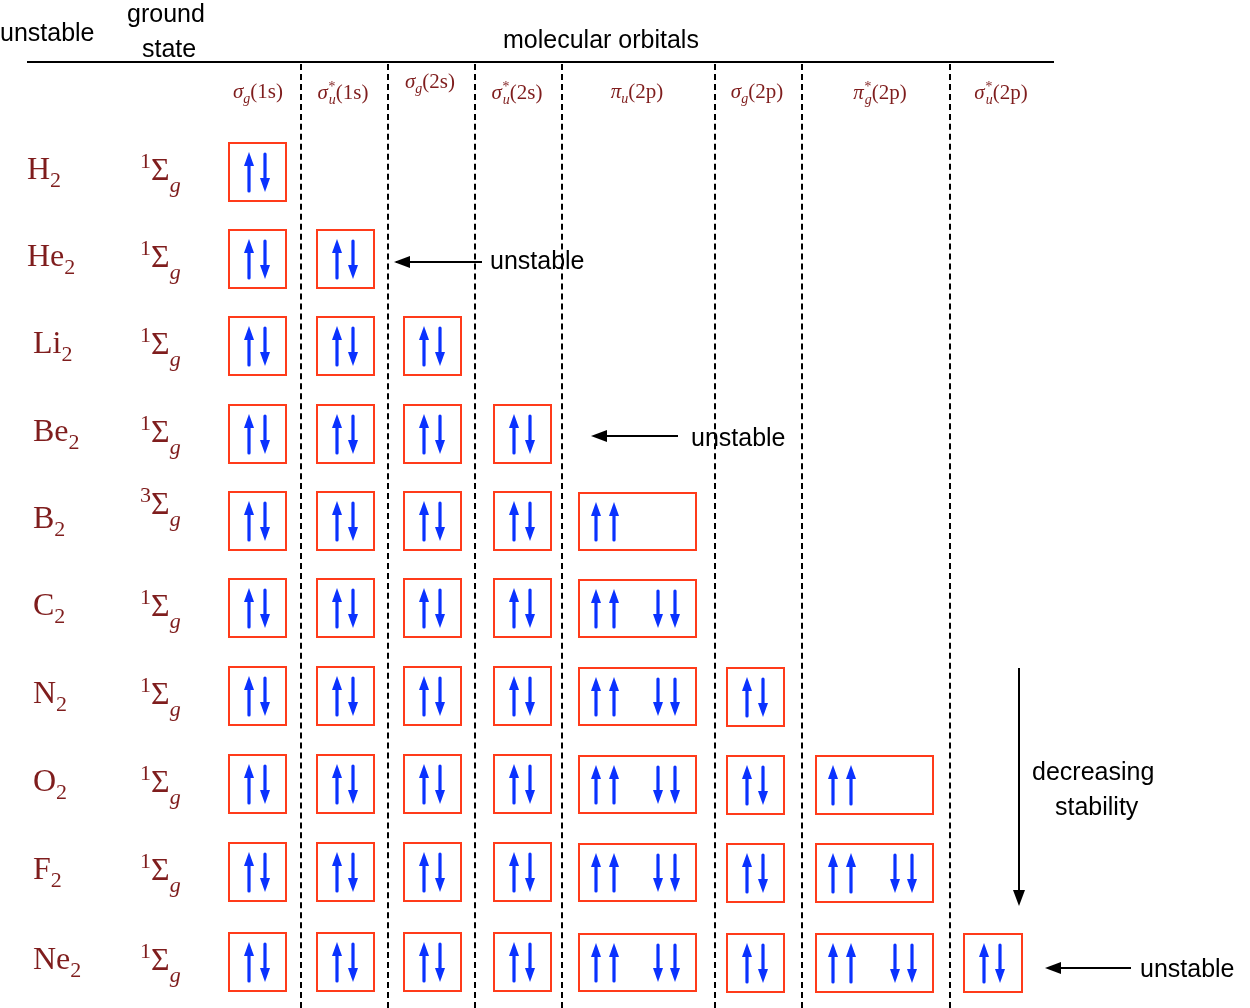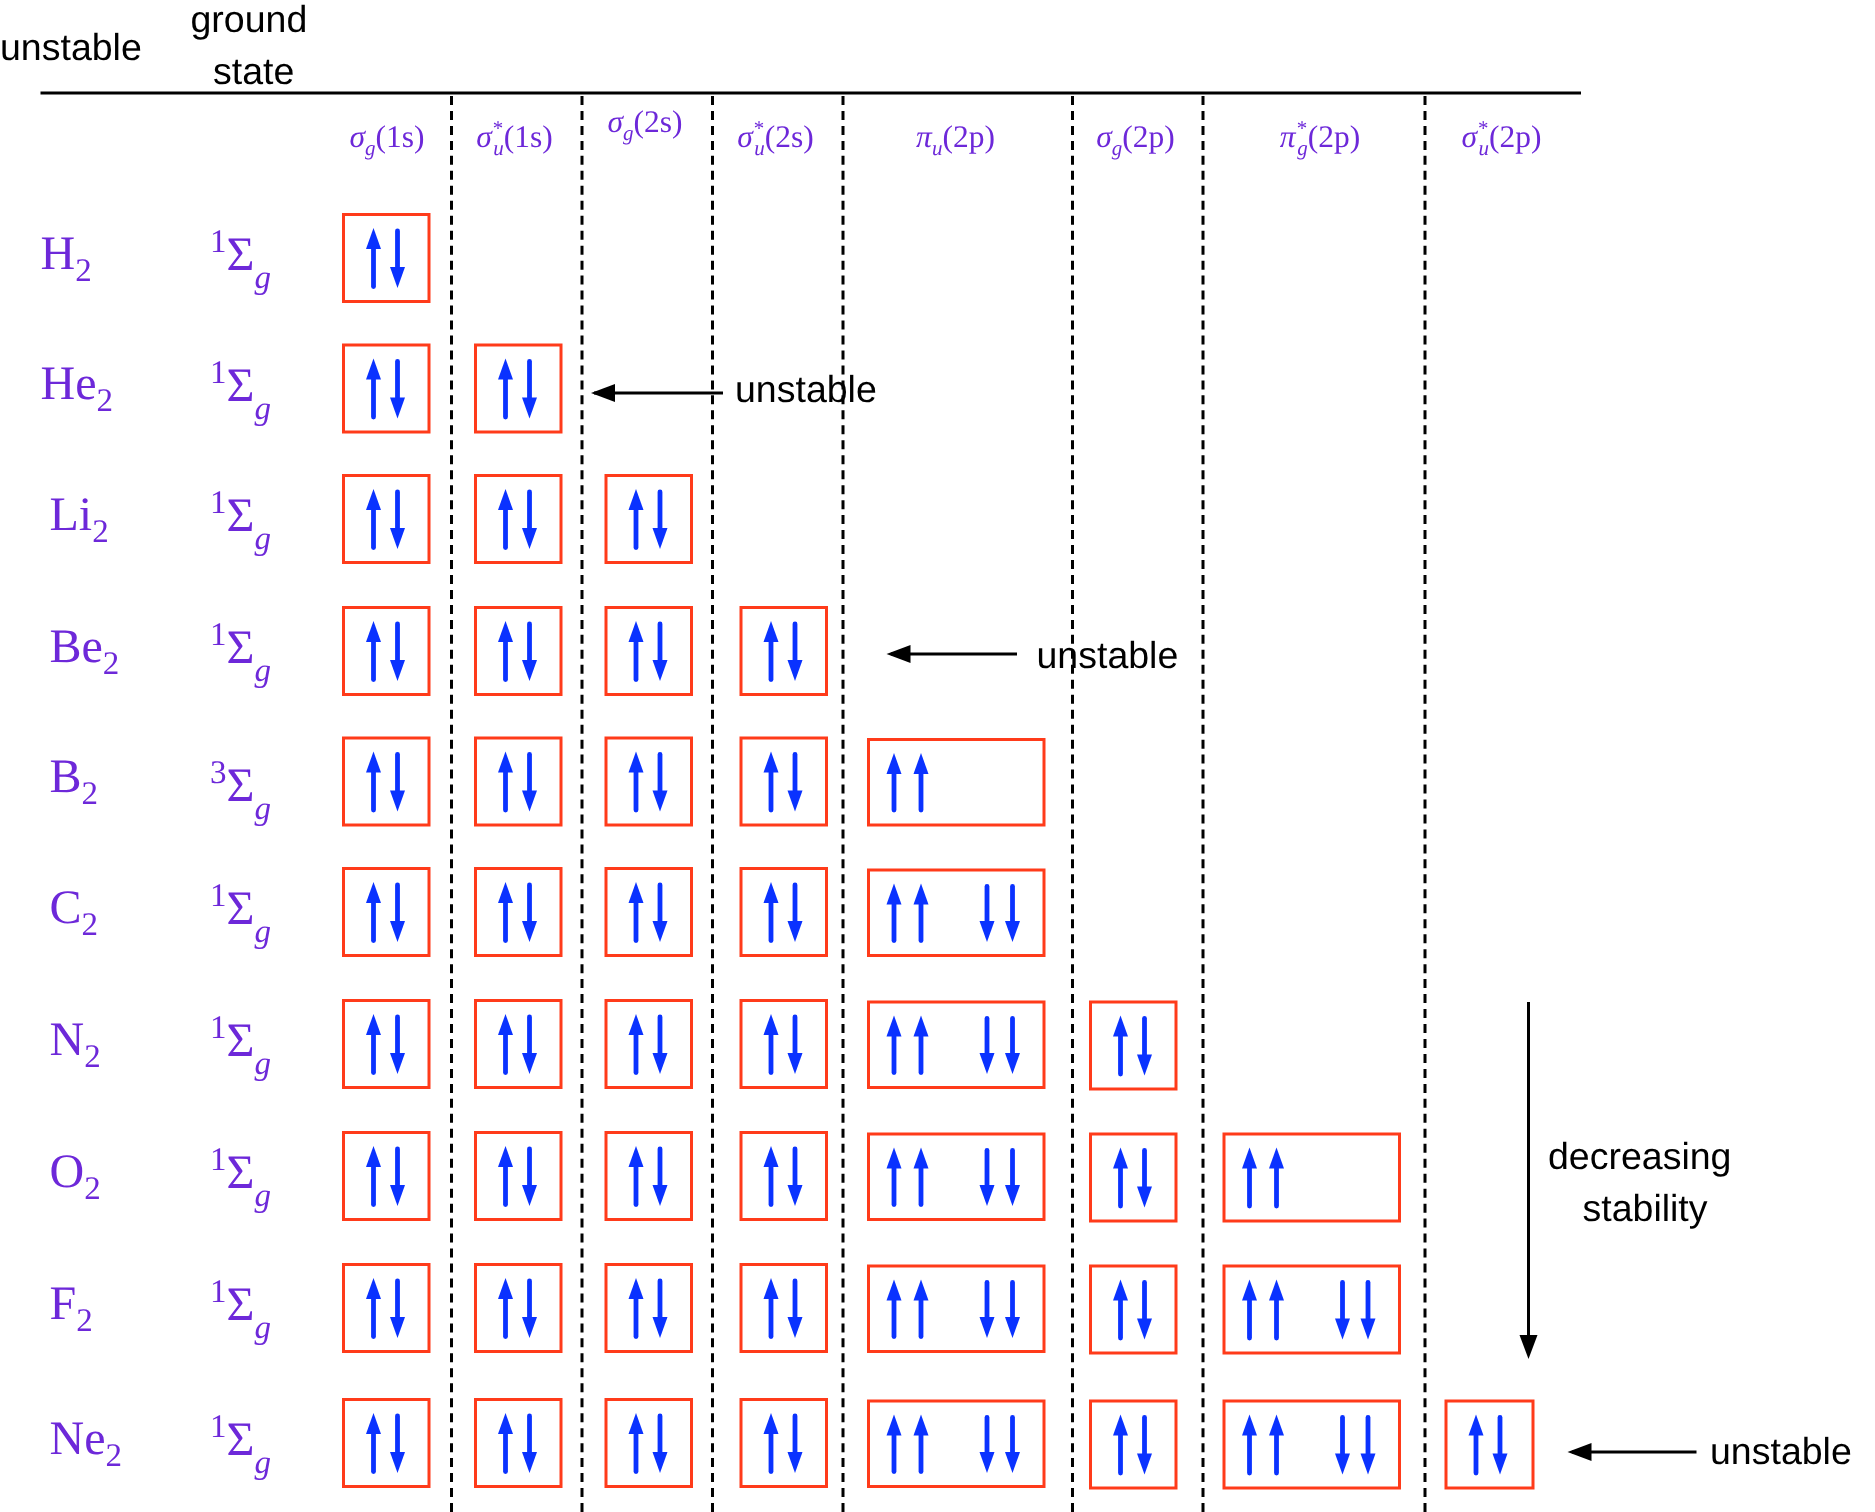--- a/index.html
+++ b/index.html
@@ -1,19 +1,19 @@
 <!DOCTYPE html>
 <html><head>
   <meta charset="utf-8">
   <style>
     html, body { margin: 0; padding: 0; background: #ffffff; }
     body { width: 1250px; height: 1008px; position: relative; overflow: hidden; }
     .canvas { position: absolute; left: 0; top: 0; width: 1250px; height: 1008px; }
     .sans { font-family: "Liberation Sans", "DejaVu Sans", sans-serif; color: #000; }
-    .serif { font-family: "Liberation Serif", "DejaVu Serif", serif; color: #6d28d9; }
+    .serif { font-family: "Liberation Serif", "DejaVu Serif", serif; color: #7f1d1d; }
     .abs { position: absolute; white-space: nowrap; }
     .hdr { font-size: 25px; line-height: 26px; }
     .orb { font-size: 21px; font-style: italic; transform: translateX(-50%); }
     .orb .up { font-style: normal; }
     .orb sub, .orb sup { font-size: 14px; }
     .orb sub { vertical-align: -5px; }
     .orb sup { vertical-align: 8px; margin-right: -6px; }
     .mol { font-size: 32px; }
     .mol sub { font-size: 22px; vertical-align: -8px; }
     .gs { font-size: 32px; }
@@ -25,20 +25,21 @@
     .vdash { position: absolute; width: 0; border-left: 2px dashed #000; }
   </style>
 </head>
 <body>
 
 <div class="canvas">
 
   <div class="abs sans hdr" style="left:0px; top:19px;">unstable</div>
   <div class="abs sans hdr" style="left:127px; top:0px;">ground</div>
   <div class="abs sans hdr" style="left:142px; top:35px;">state</div>
+  <div class="abs sans hdr" style="left:503px; top:26px;">molecular orbitals</div>
   <div class="hline" style="left:27px; top:61px; width:1027px;"></div>
 
   <div id="orbital-labels">
       <div class="abs serif orb" style="left: 258px; top: 79px;"><span>σ</span><sub>g</sub><span class="up">(1s)</span></div>
       <div class="abs serif orb" style="left: 343px; top: 79px;"><span>σ</span><sup>*</sup><sub>u</sub><span class="up">(1s)</span></div>
       <div class="abs serif orb" style="left: 430px; top: 69px;"><span>σ</span><sub>g</sub><span class="up">(2s)</span></div>
       <div class="abs serif orb" style="left: 517px; top: 79px;"><span>σ</span><sup>*</sup><sub>u</sub><span class="up">(2s)</span></div>
       <div class="abs serif orb" style="left: 637px; top: 79px;"><span>π</span><sub>u</sub><span class="up">(2p)</span></div>
       <div class="abs serif orb" style="left: 757px; top: 79px;"><span>σ</span><sub>g</sub><span class="up">(2p)</span></div>
       <div class="abs serif orb" style="left: 880px; top: 79px;"><span>π</span><sup>*</sup><sub>g</sub><span class="up">(2p)</span></div>
@@ -176,21 +177,21 @@
             <line x1="19" x2="19" y1="47" y2="18" stroke="#0a32ff" stroke-width="3.2" stroke-linecap="round"></line>
             <path d="M14,22 L19,8 L24,22 Z" fill="#0a32ff"></path>
           </g>
           <g>
             <line x1="35" x2="35" y1="10" y2="38" stroke="#0a32ff" stroke-width="3.2" stroke-linecap="round"></line>
             <path d="M30,34 L35,48 L40,34 Z" fill="#0a32ff"></path>
           </g>
         </svg>
       </div>
       <div class="abs serif mol" style="left: 33px; top: 499px;"><span>B</span><sub>2</sub></div>
-      <div class="abs serif gs" style="left: 140px; top: 502px;"><sup>3</sup><span>Σ</span><sub>g</sub></div>
+      <div class="abs serif gs" style="left: 140px; top: 482px;"><sup>3</sup><span>Σ</span><sub>g</sub></div>
       <div class="box" style="left: 228px; top: 491px; width: 59px; height: 60px; border-color: rgb(255, 59, 26);">
         <svg width="55" height="56" style="position: absolute; left: 0px; top: 0px;">
           <g>
             <line x1="19" x2="19" y1="47" y2="18" stroke="#0a32ff" stroke-width="3.2" stroke-linecap="round"></line>
             <path d="M14,22 L19,8 L24,22 Z" fill="#0a32ff"></path>
           </g>
           <g>
             <line x1="35" x2="35" y1="10" y2="38" stroke="#0a32ff" stroke-width="3.2" stroke-linecap="round"></line>
             <path d="M30,34 L35,48 L40,34 Z" fill="#0a32ff"></path>
           </g>

